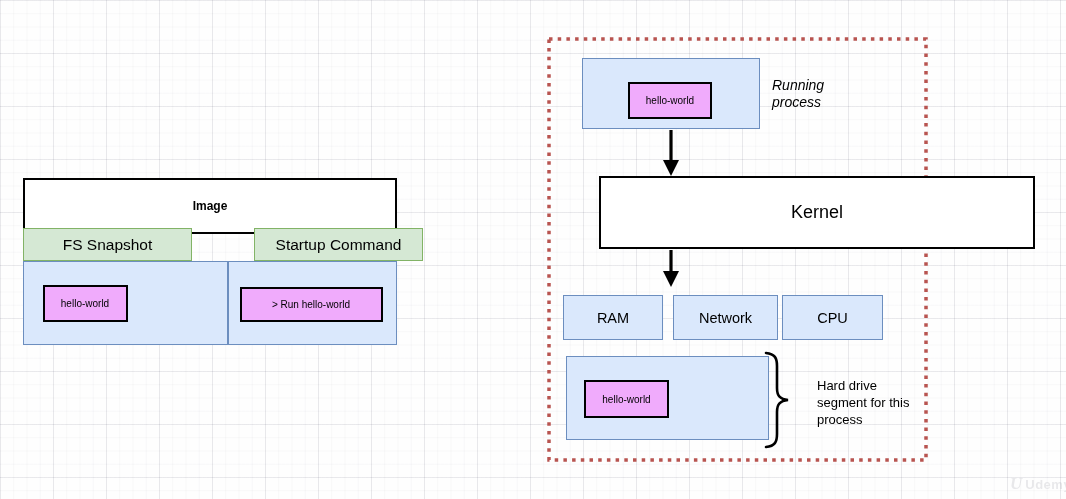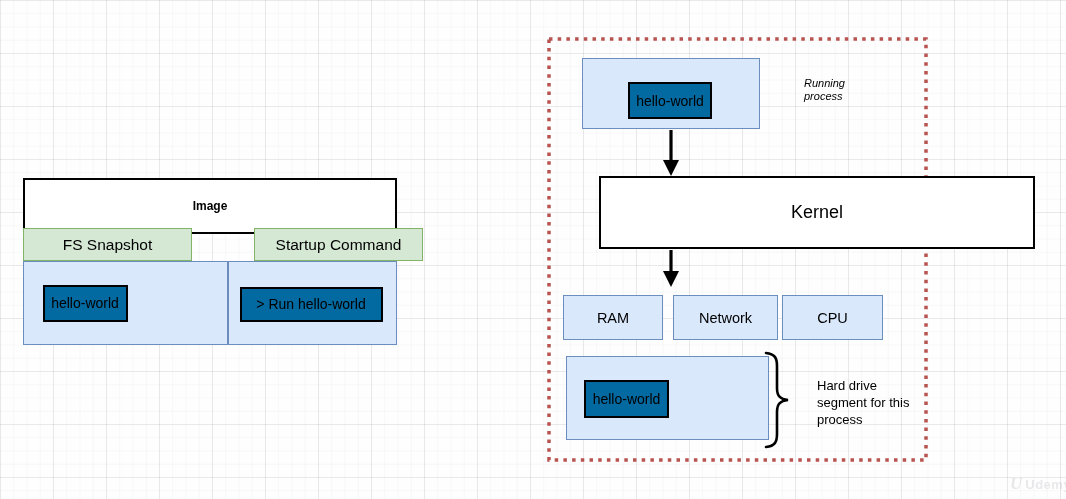--- a/index.html
+++ b/index.html
@@ -21,27 +21,27 @@
   .img-header{left:0;top:0;width:374px;height:56px;background:#fff;border:2px solid #000;
     display:flex;align-items:center;justify-content:center;font-size:12px;font-weight:bold;}
   .green-cell{top:50px;height:33px;background:#d5e8d4;border:1.5px solid #82b366;
     display:flex;align-items:center;justify-content:center;font-size:15.5px;}
   .gc1{left:0;width:169px;}
   .gc2{left:205px;width:169px;margin-left:26px;}
   .blue-cell{top:83px;height:84px;background:#dae8fc;border:1.5px solid #6c8ebf;}
   .bc1{left:0;width:205px;}
   .bc2{left:205px;width:169px;}
   
-  .chip{background:#0369a1;border:2px solid #000;display:flex;align-items:center;justify-content:center;
-    font-size:14px;white-space:nowrap;}
+  .chip{background:#f0abfc;border:2px solid #000;display:flex;align-items:center;justify-content:center;
+    font-size:10px;white-space:nowrap;}
   
   .container-title{left:548px;top:6px;width:379px;text-align:center;font-size:19px;font-weight:bold;}
   .process-box{left:582px;top:58px;width:178px;height:71px;background:#dae8fc;border:1.5px solid #6c8ebf;}
   .process-chip{left:45px;top:23px;width:84px;height:37px;}
-  .running-label{left:772px;top:77px;font-size:11px;font-style:italic;line-height:1.18;white-space:pre-line;margin-left:32px;}
+  .running-label{left:772px;top:77px;font-size:14px;font-style:italic;line-height:1.18;white-space:pre-line;}
   .kernel-box{left:599px;top:176px;width:436px;height:73px;background:#fff;border:2px solid #000;
     display:flex;align-items:center;justify-content:center;font-size:18px;}
   .res-box{top:295px;height:45px;background:#dae8fc;border:1.5px solid #6c8ebf;
     display:flex;align-items:center;justify-content:center;font-size:14.5px;}
   .res-ram{left:563px;width:100px;}
   .res-net{left:673px;width:105px;}
   .res-cpu{left:782px;width:101px;text-align:center;}
   .hd-box{left:566px;top:356px;width:203px;height:84px;background:#dae8fc;border:1.5px solid #6c8ebf;}
   .hd-chip{left:17px;top:23px;width:85px;height:38px;}
   .hd-label{left:797px;top:377px;font-size:13px;line-height:1.32;white-space:pre-line;padding-left:20px;}

